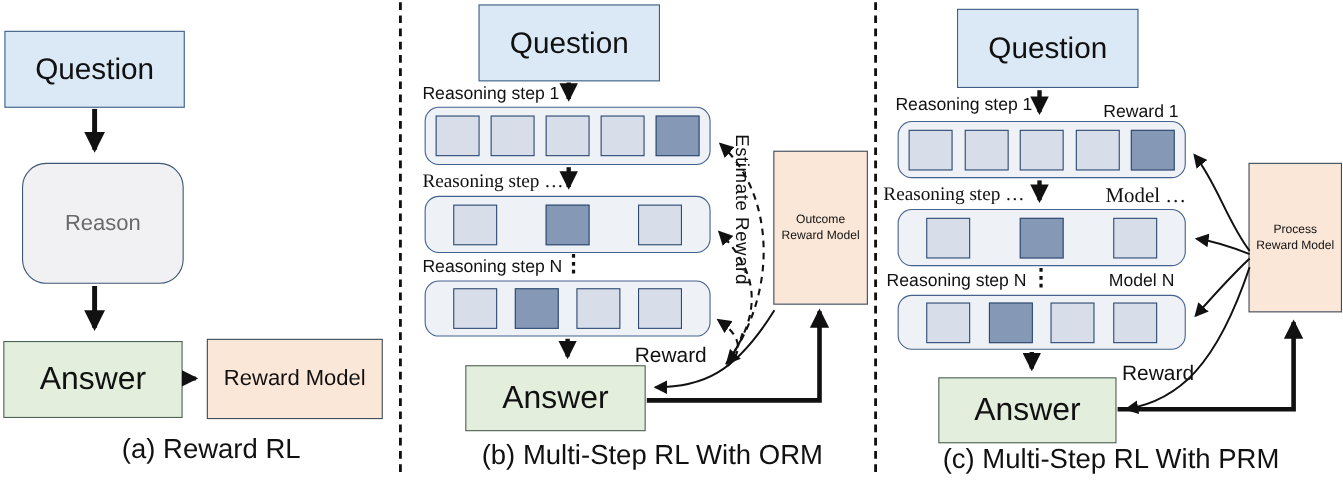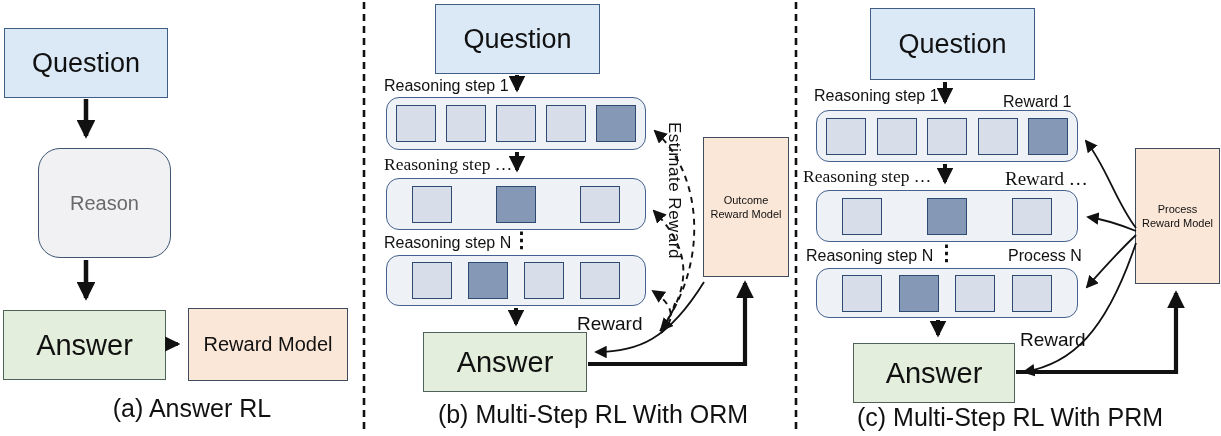--- a/index.html
+++ b/index.html
@@ -41,24 +41,24 @@
   .dots{position:absolute;font-weight:bold;font-size:21px;line-height:0.9;}
   svg.overlay{position:absolute;left:0;top:0;pointer-events:none;}
 </style>
 </head>
 <body>
 
 <div id="stage">
 
   <div>
     <div class="box question" style="left:4px;top:28px;width:164px;height:70px;">Question</div>
-    <div class="box reason" style="left:20px;top:148px;width:133px;height:110px;margin-left:18px;">Reason</div>
+    <div class="box reason" style="left:20px;top:148px;width:147px;height:110px;">Reason</div>
     <div class="box answer" style="left:3px;top:310px;width:163px;height:70px;">Answer</div>
     <div class="box peach rm-a" style="left:188px;top:308px;width:160px;height:73px;">Reward Model</div>
-    <div class="caption" style="left:32px;top:394px;width:320px;">(a) Answer RL</div>
+    <div class="caption" style="left:32px;top:394px;width:320px;">(a) Reward RL</div>
   </div>
 
   <div>
     <div class="box question" style="left:435px;top:4px;width:165px;height:70px;">Question</div>
 
     <div class="lbl" style="left:384px;top:77px;">Reasoning step 1</div>
     <div class="steprow row-5" style="left:386px;top:97px;width:260px;height:53px;">
         <div class="sq light"></div>
         <div class="sq light"></div>
         <div class="sq light"></div>
@@ -100,30 +100,30 @@
     <div class="rwd" style="left:1003px;top:93px;">Reward 1</div>
     <div class="steprow row-5" style="left:816px;top:110px;width:262px;height:52px;">
         <div class="sq light"></div>
         <div class="sq light"></div>
         <div class="sq light"></div>
         <div class="sq light"></div>
         <div class="sq dark"></div>
       </div>
 
     <div class="lbl lbl-serif" style="left:803px;top:166px;">Reasoning step …</div>
-    <div class="rwd rwd-serif" style="left:1005px;top:168px;">Reward  …</div>
+    <div class="rwd rwd-serif" style="left:1005px;top:168px;">Model  …</div>
     <div class="steprow row-3" style="left:816px;top:190px;width:262px;height:52px;">
         <div class="sq light"></div>
         <div class="sq dark"></div>
         <div class="sq light"></div>
       </div>
 
     <div class="lbl" style="left:806px;top:247px;">Reasoning step N</div>
     <div class="dots" style="left:936px;top:244px;">⋮</div>
-    <div class="rwd" style="left:1008px;top:247px;">Process N</div>
+    <div class="rwd" style="left:1008px;top:247px;">Model N</div>
     <div class="steprow row-4" style="left:816px;top:268px;width:262px;height:50px;">
         <div class="sq light"></div>
         <div class="sq dark"></div>
         <div class="sq light"></div>
         <div class="sq light"></div>
       </div>
 
     <div class="box peach rm-small" style="left:1135px;top:148px;width:85px;height:136px;">Process Reward Model</div>
 
     <div class="reward-tag" style="left:1020px;top:329px;">Reward</div>

